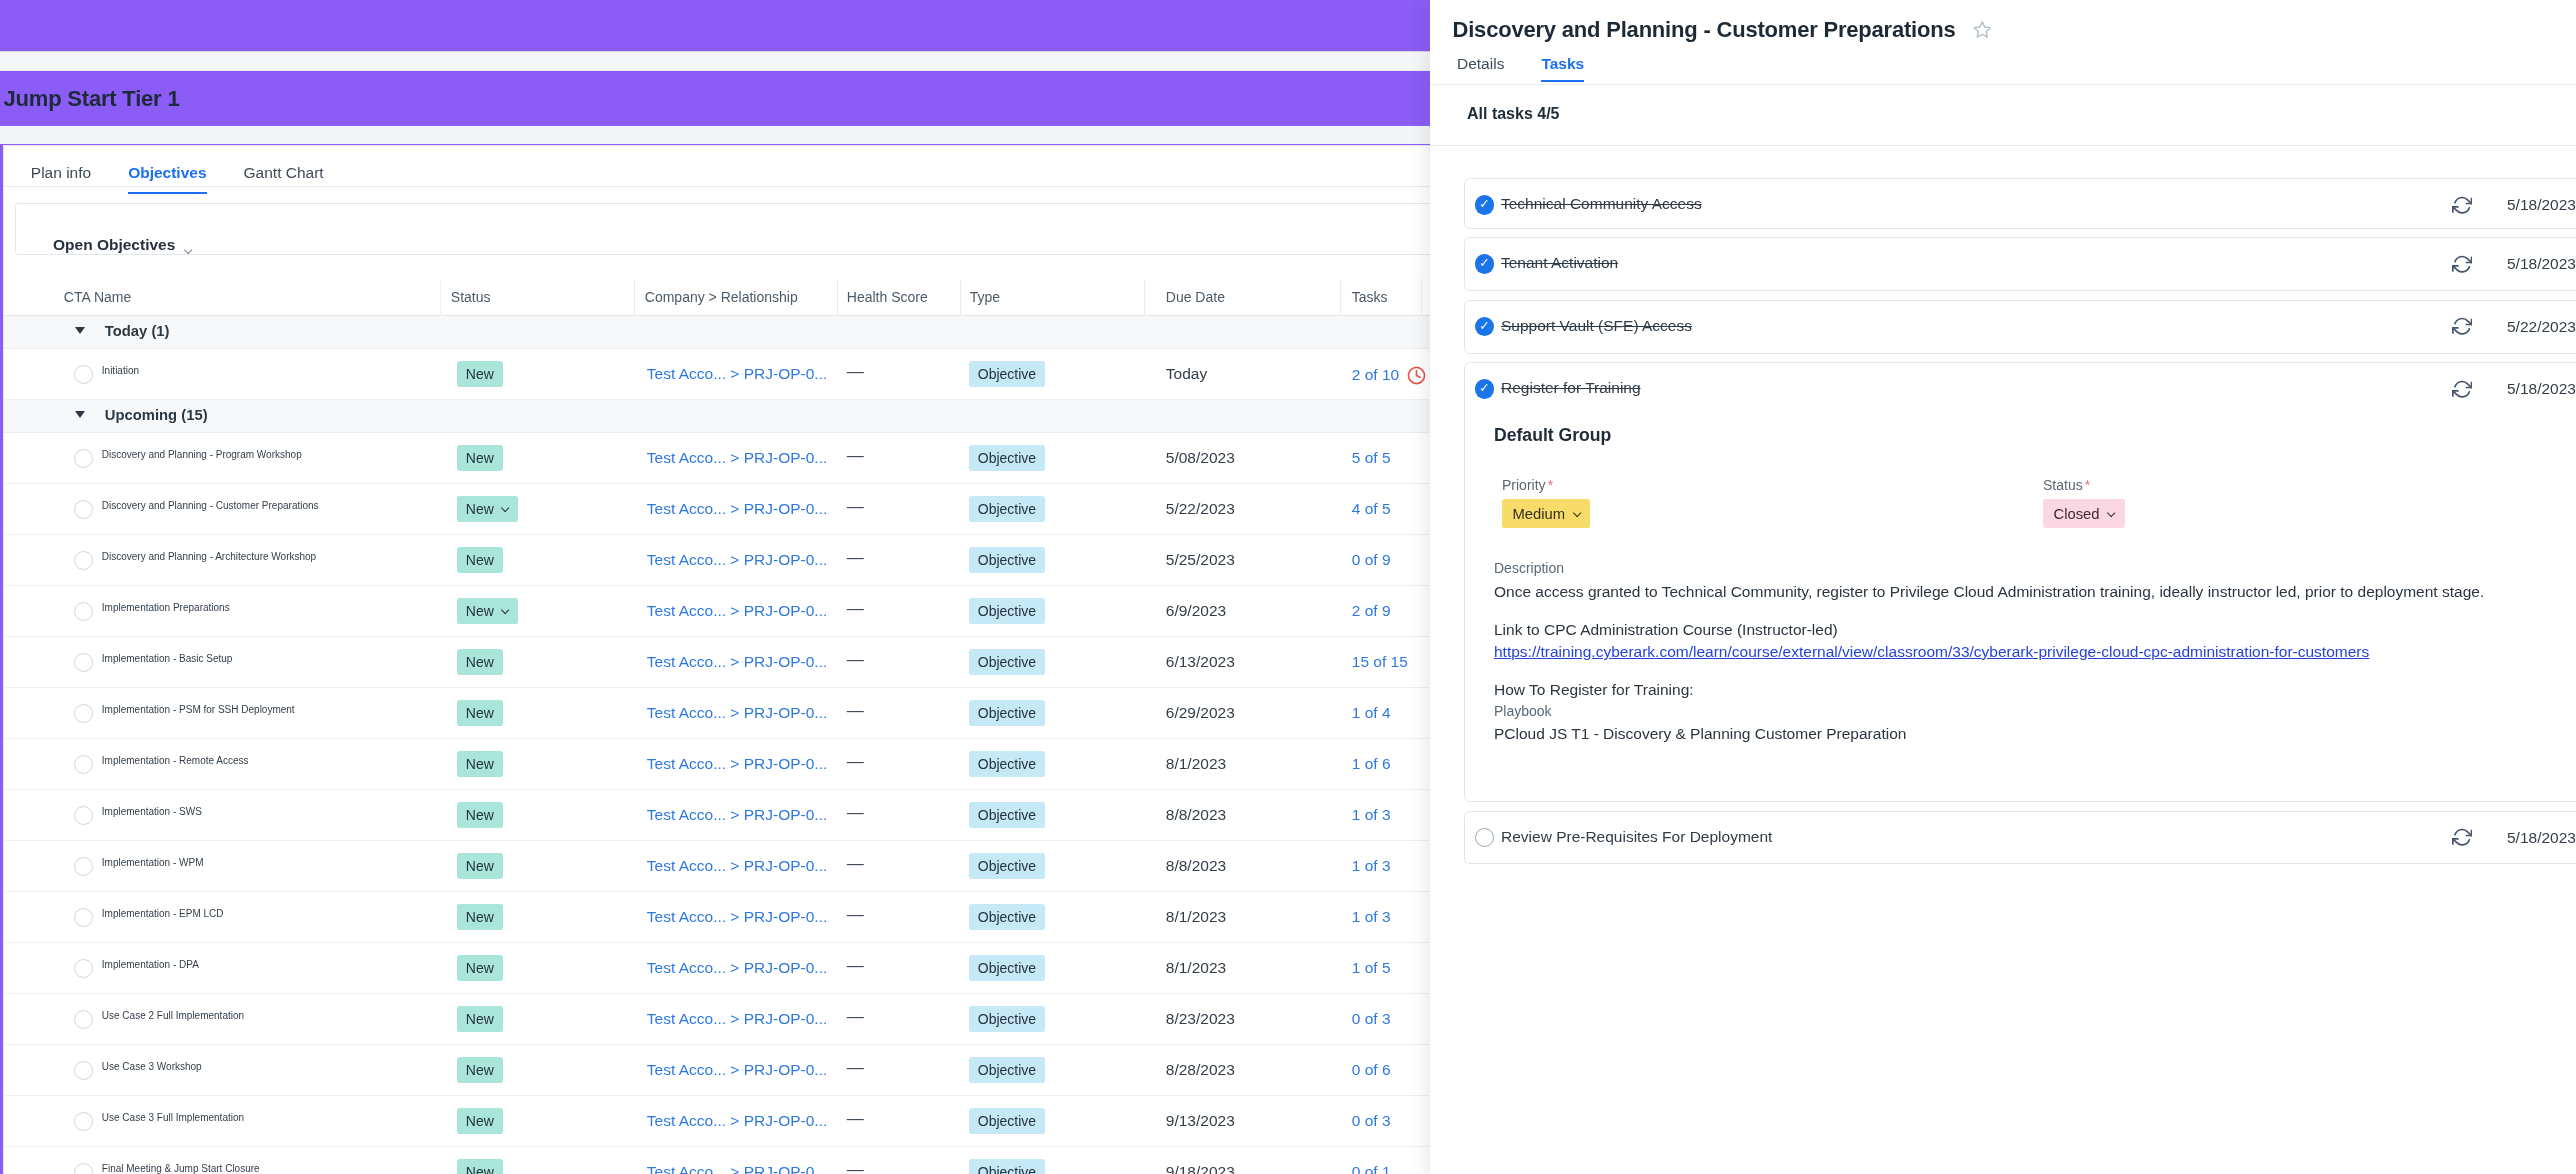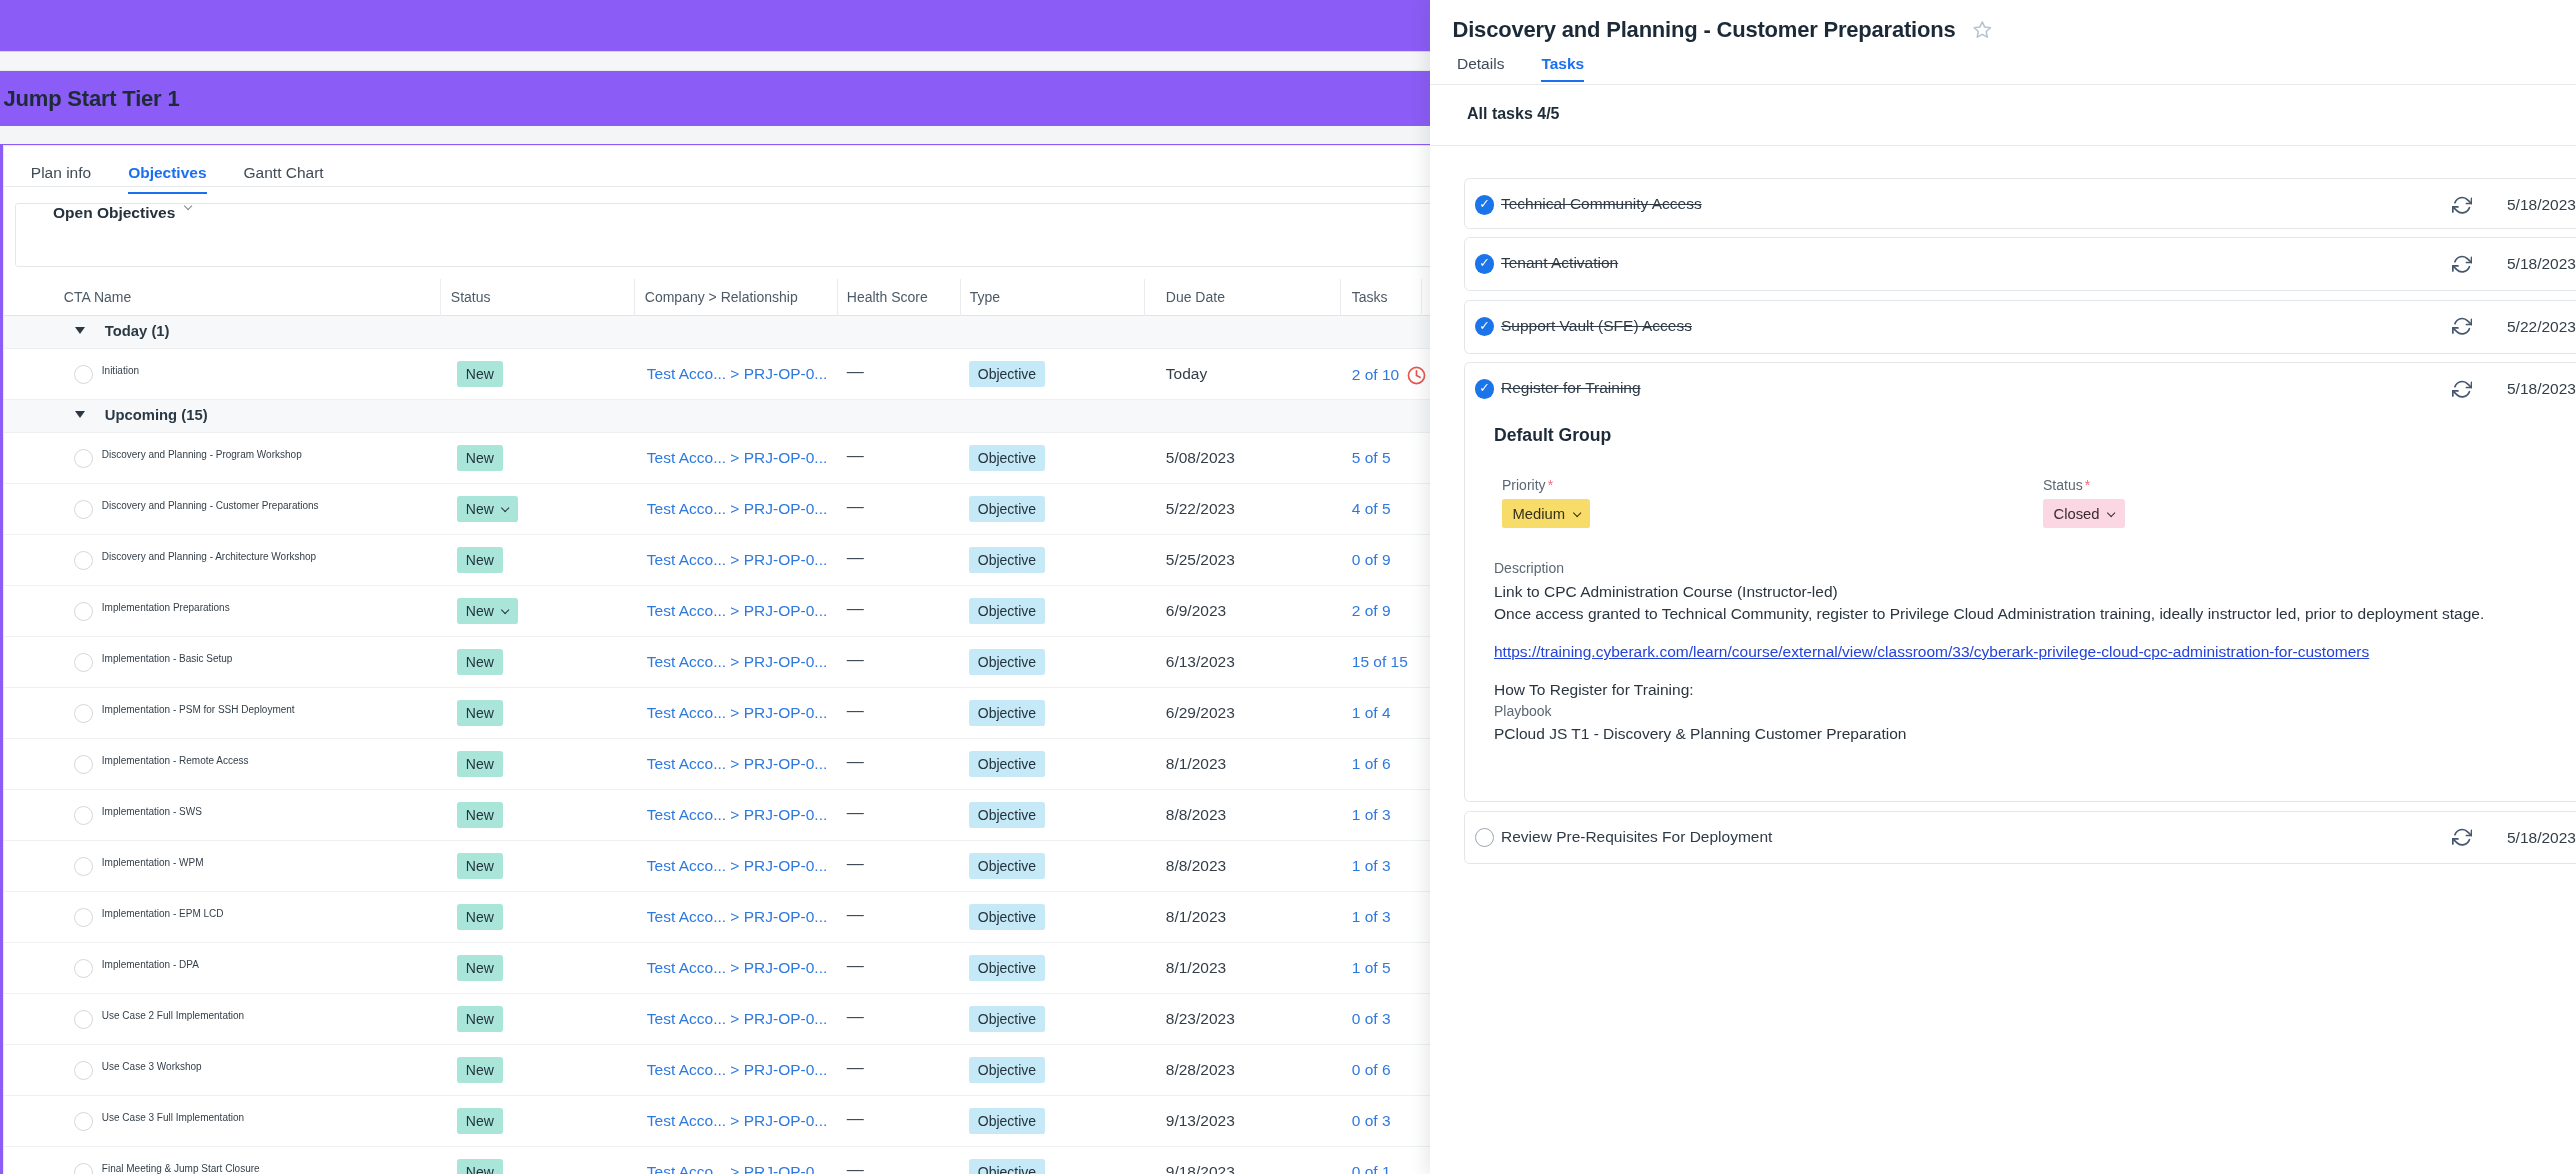--- a/index.html
+++ b/index.html
@@ -14,22 +14,22 @@
   #page-gap { position:absolute; left:0; top:126px; width:1430px; height:18px; background:#f4f5f6; }
   #plan-card { position:absolute; left:2.8px; top:145px; width:1427px; height:1030px;
                background:#fff; border-left:0.7px solid #e7e9eb; border-top:0.7px solid #e7e9eb; }
 
   .tabs { position:absolute; display:flex; gap:37px; }
   #plan-tabs { left:27px; top:18px; }
   .tab { font-size:15.5px; color:#3f4b57; padding-bottom:9.8px; cursor:pointer; white-space:nowrap; }
   .tab.active { color:#1a70f0; font-weight:700; border-bottom:2.8px solid #1a70f0; }
   #plan-tabs-divider { position:absolute; left:0; top:40px; width:1427px; height:0.7px; background:#e8eaec; }
 
-  #filter-box { position:absolute; left:11.2px; top:57px; width:1422px; height:64px;
-                border:0.7px solid #e4e7ea; border-radius:2.8px; background:#fff; display:flex; align-items:flex-start; }
+  #filter-box { position:absolute; left:11.2px; top:57px; width:1422px; height:52px;
+                border:0.7px solid #e4e7ea; border-radius:2.8px; background:#fff; display:flex; align-items:flex-end; }
   #filter-box .flabel { margin-left:37px; font-size:15.5px; font-weight:700; color:#25313d; }
 
   .chev { display:inline-block; width:6.3px; height:6.3px; border-right:1.4px solid currentColor;
           border-bottom:1.4px solid currentColor; transform:rotate(45deg) translate(-0.7px,-0.7px); margin-left:9.8px; }
 
   
   #thead { position:absolute; left:0; top:133px; width:1427px; height:37px; border-bottom:0.7px solid #e2e5e8; }
   .th { position:absolute; top:9.8px; font-size:14px; color:#4c5a68; white-space:nowrap; }
   .htick { position:absolute; top:0; width:0.7px; height:37px; background:#e9ebee; }
   #vline-1 { position:absolute; left:436px; top:133px; width:0.7px; height:897px; background:#eceef1; }
@@ -414,22 +414,22 @@
             <div style="position: absolute; left: 8px; top: 0px;"><div class="xlabel"><span>Priority</span><span class="req">*</span></div><div class="pbadge p-medium">
                 <span>Medium</span>
                 <span class="chev" style="margin-left:8.4px;"></span>
               </div></div>
             <div style="position: absolute; left: 549px; top: 0px;"><div class="xlabel"><span>Status</span><span class="req">*</span></div><div class="pbadge p-closed">
                 <span>Closed</span>
                 <span class="chev" style="margin-left:8.4px;"></span>
               </div></div>
           </div>
           <div class="xlabel" style="margin-bottom: 7px;">Description</div>
+          <div class="xtext" style="margin-bottom: 19.7px;">Once access granted to Technical Community, register to Privilege Cloud Administration training, ideally instructor led, prior to deployment stage.</div>
           <div class="xtext" style="margin-bottom: 4.2px;">Link to CPC Administration Course (Instructor-led)</div>
-          <div class="xtext" style="margin-bottom: 19.7px;">Once access granted to Technical Community, register to Privilege Cloud Administration training, ideally instructor led, prior to deployment stage.</div>
           <div class="xlink" style="margin-bottom: 19.7px;">https://training.cyberark.com/learn/course/external/view/classroom/33/cyberark-privilege-cloud-cpc-administration-for-customers</div>
           <div class="xtext" style="margin-bottom: 4.2px;">How To Register for Training:</div>
           <div class="xlabel" style="margin-bottom: 5.6px;">Playbook</div>
           <div class="xtext">PCloud JS T1 - Discovery &amp; Planning Customer Preparation</div>
         </div>
       </div>
       <div class="card" style="height: 53px;">
         <div class="trow">
           <span class="tcheck open"></span>
           <span class="ttitle">Review Pre-Requisites For Deployment</span>

